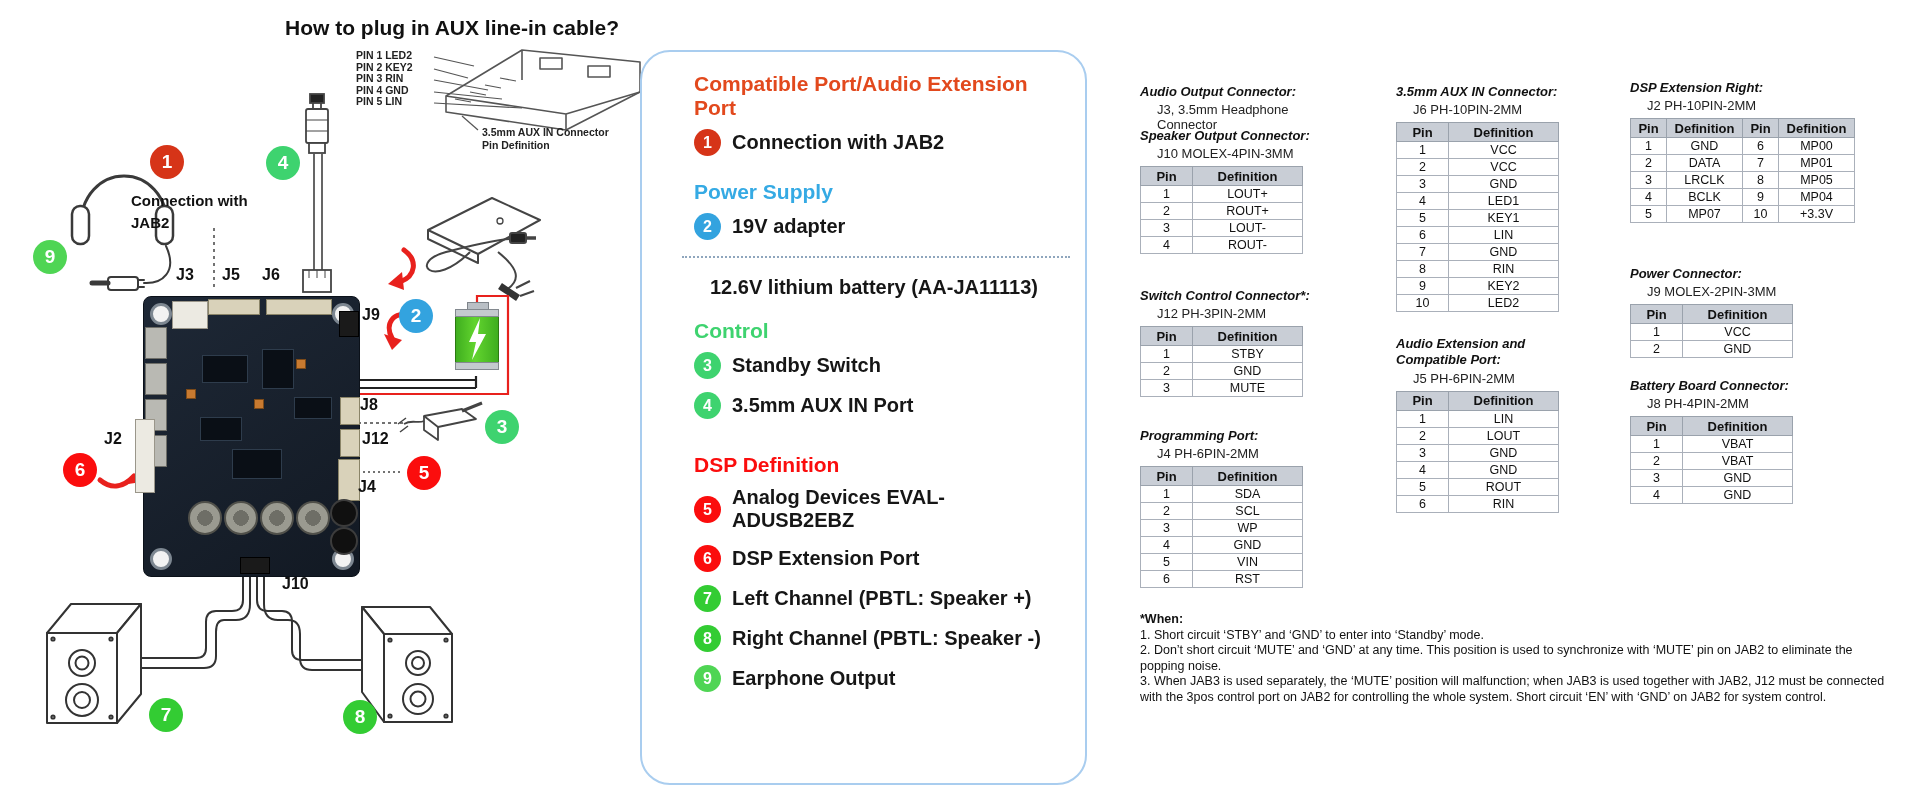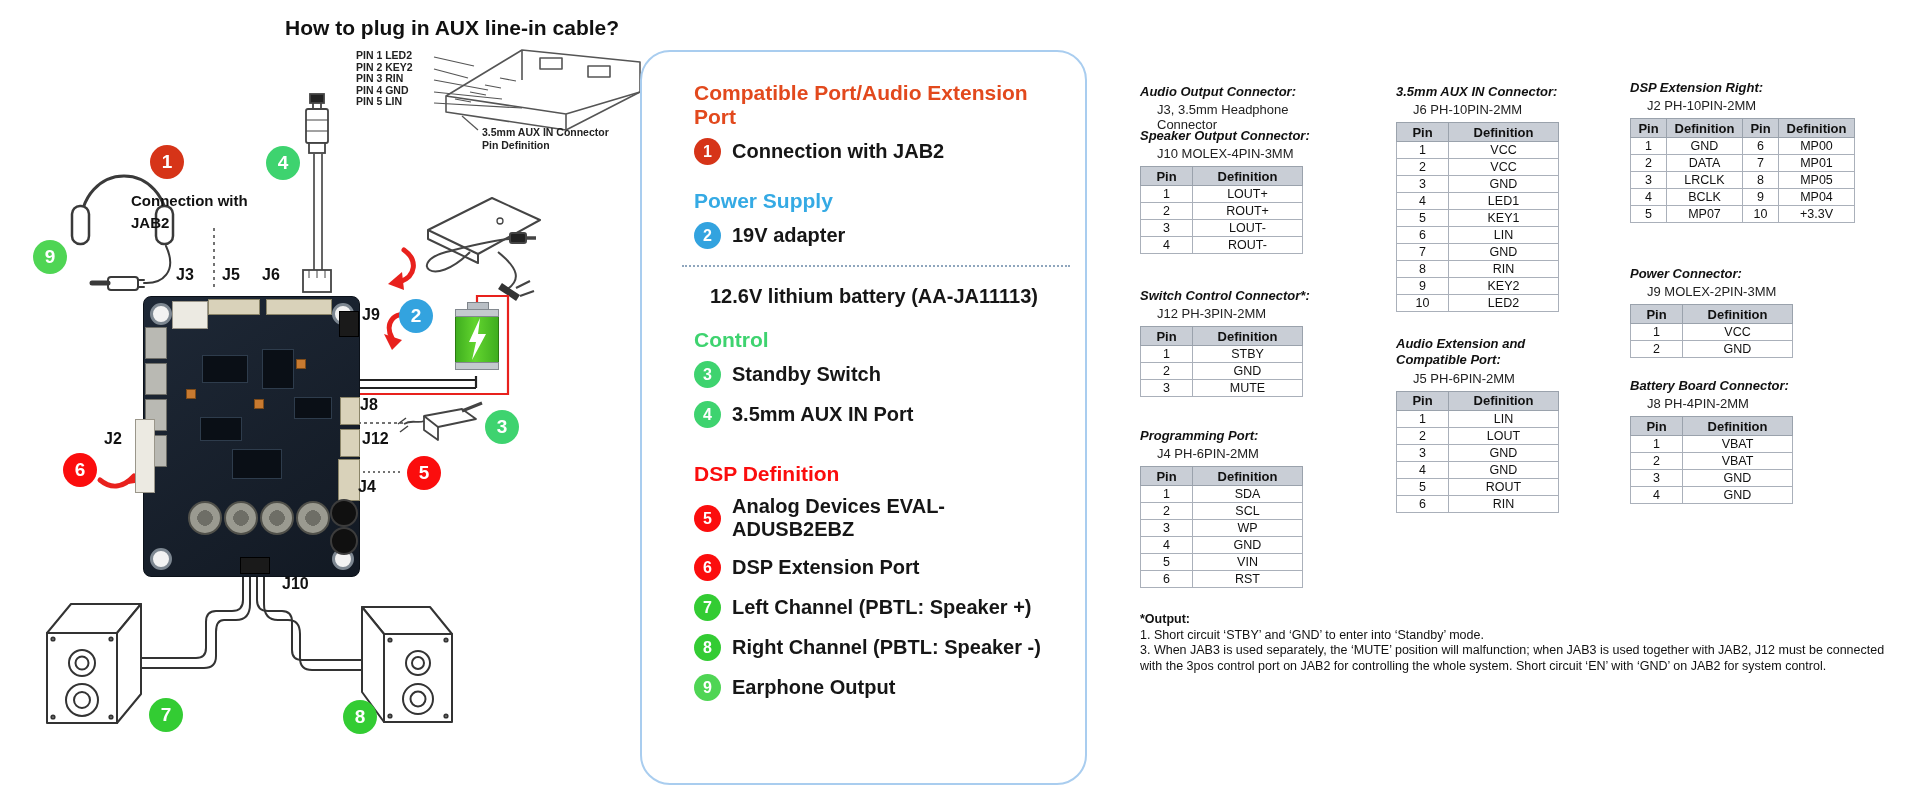--- a/index.html
+++ b/index.html
@@ -258,21 +258,21 @@
   <div class="marker" style="left: 485px; top: 410px; background: rgb(62, 211, 111);">3</div>
   <div class="marker" style="left: 266px; top: 146px; background: rgb(62, 211, 111);">4</div>
   <div class="marker" style="left: 407px; top: 456px; background: rgb(251, 13, 13);">5</div>
   <div class="marker" style="left: 63px; top: 453px; background: rgb(251, 13, 13);">6</div>
   <div class="marker" style="left: 149px; top: 698px; background: rgb(51, 204, 51);">7</div>
   <div class="marker" style="left: 343px; top: 700px; background: rgb(51, 204, 51);">8</div>
   <div class="marker" style="left: 33px; top: 240px; background: rgb(79, 213, 84);">9</div>
 </div>
 
 <div id="legend-panel">
-  <div class="lg-heading" style="color: rgb(226, 73, 29); margin-top: 9px;">Compatible Port/Audio Extension Port</div>
+  <div class="lg-heading" style="color: rgb(226, 73, 29);">Compatible Port/Audio Extension Port</div>
   <div class="lg-item">
     <span class="lg-badge" style="background: rgb(214, 52, 24);">1</span>
     <span class="lg-text">Connection with JAB2</span>
   </div>
 
   <div class="lg-heading lg-gap" style="color: rgb(53, 170, 228);">Power Supply</div>
   <div class="lg-item">
     <span class="lg-badge" style="background: rgb(51, 163, 223);">2</span>
     <span class="lg-text">19V adapter</span>
   </div>
@@ -638,18 +638,19 @@
         </tr>
         <tr>
           <td>4</td>
           <td>GND</td>
         </tr>
       </tbody>
   </table>
 </div>
 
 <div id="notes">
-  <div class="ntitle">*Output:</div>
+  <div class="ntitle">*When:</div>
   <div>
       <div>1. Short circuit ‘STBY’ and ‘GND’ to enter into ‘Standby’ mode.</div>
+      <div>2. Don’t short circuit ‘MUTE’ and ‘GND’ at any time. This position is used to synchronize with ‘MUTE’ pin on JAB2 to eliminate the popping noise.</div>
       <div>3. When JAB3 is used separately, the ‘MUTE’ position will malfunction; when JAB3 is used together with JAB2, J12 must be connected with the 3pos control port on JAB2 for controlling the whole system. Short circuit ‘EN’ with ‘GND’ on JAB2 for system control.</div>
     </div>
 </div>
 
 </body></html>

